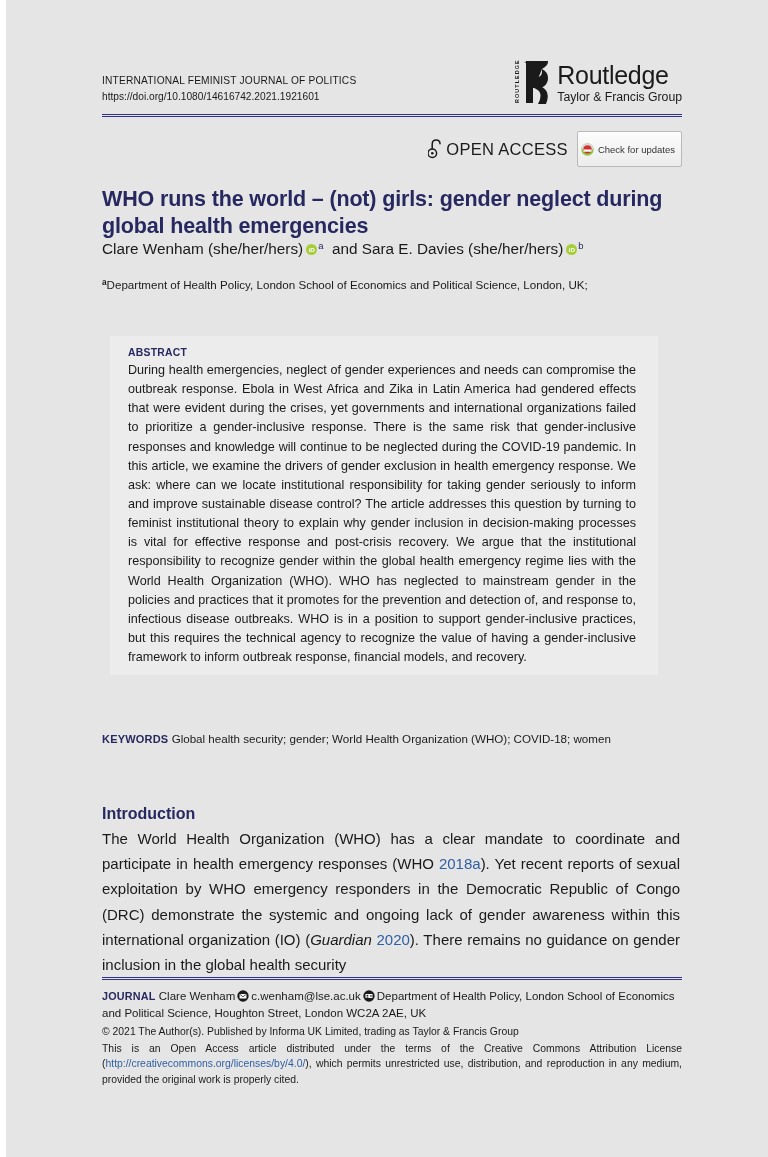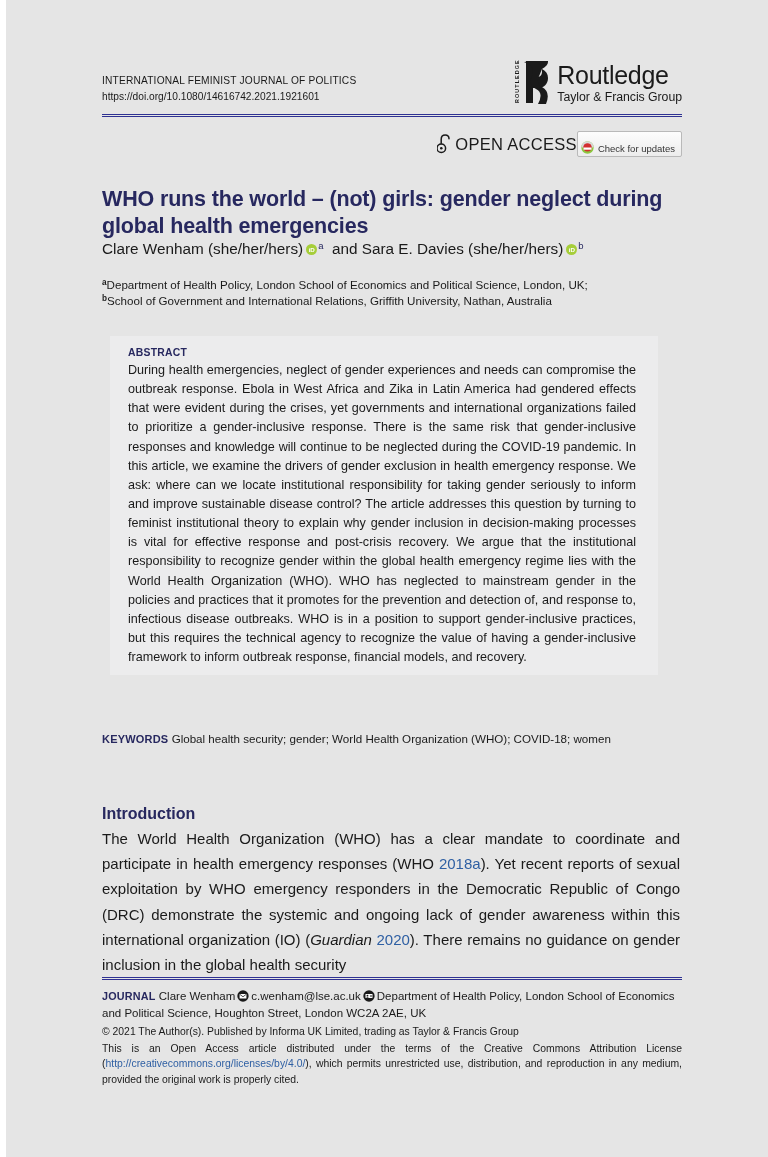--- a/index.html
+++ b/index.html
@@ -106,41 +106,42 @@
 
   
   .oa-row {
     position: absolute;
     left: 96px;
     top: 131px;
     width: 580px;
     display: flex;
     align-items: center;
     justify-content: flex-end;
+    gap: 9px;
   }
   .oa-badge {
     display: flex;
     align-items: center;
     gap: 5px;
   }
   .oa-lock { width: 13px; height: 20px; flex: none; }
   .oa-text {
     font-size: 16.5px;
     color: #1a1a1a;
     letter-spacing: 0.3px;
   }
   .crossmark {
     display: flex;
-    align-items: flex-end;
+    align-items: center;
     gap: 4px;
     border: 1px solid #b9b9b9;
     background: linear-gradient(#fdfdfd, #ececec);
     border-radius: 2px;
     padding: 2px 6px 2px 3px;
-    height: 26px;
+    height: 36px;
   }
   .cm-icon { width: 13px; height: 13px; flex: none; }
   .cm-label {
     font-size: 9.5px;
     color: #333;
     white-space: nowrap;
   }
 
   
   .title {
@@ -372,21 +373,20 @@
   <h1 class="title">WHO runs the world – (not) girls: gender neglect during global health emergencies</h1>
 
   <div class="authors">
     <span>Clare Wenham (she/her/hers)</span><span class="orcid"></span><span class="sup">a</span>&nbsp;
     <span>and</span>
     <span>Sara E. Davies (she/her/hers)</span><span class="orcid"></span><span class="sup">b</span>
   </div>
 
   <div class="affils">
     <div><sup>a</sup><span>Department of Health Policy, London School of Economics and Political Science, London, UK;</span></div>
-    <div><sup>b</sup><span>School of Government and International Relations, Griffith University, Nathan, Australia</span></div>
   </div>
 
   <div class="abstract-box">
     <div class="abstract-label">ABSTRACT</div>
     <p class="abstract-text">During health emergencies, neglect of gender experiences and needs can compromise the outbreak response. Ebola in West Africa and Zika in Latin America had gendered effects that were evident during the crises, yet governments and international organizations failed to prioritize a gender-inclusive response. There is the same risk that gender-inclusive responses and knowledge will continue to be neglected during the COVID-19 pandemic. In this article, we examine the drivers of gender exclusion in health emergency response. We ask: where can we locate institutional responsibility for taking gender seriously to inform and improve sustainable disease control? The article addresses this question by turning to feminist institutional theory to explain why gender inclusion in decision-making processes is vital for effective response and post-crisis recovery. We argue that the institutional responsibility to recognize gender within the global health emergency regime lies with the World Health Organization (WHO). WHO has neglected to mainstream gender in the policies and practices that it promotes for the prevention and detection of, and response to, infectious disease outbreaks. WHO is in a position to support gender-inclusive practices, but this requires the technical agency to recognize the value of having a gender-inclusive framework to inform outbreak response, financial models, and recovery.</p>
   </div>
 
   <div class="keywords">
     <span class="kw-label">KEYWORDS</span>
     <span>Global health security; gender; World Health Organization (WHO); COVID-18; women</span>

